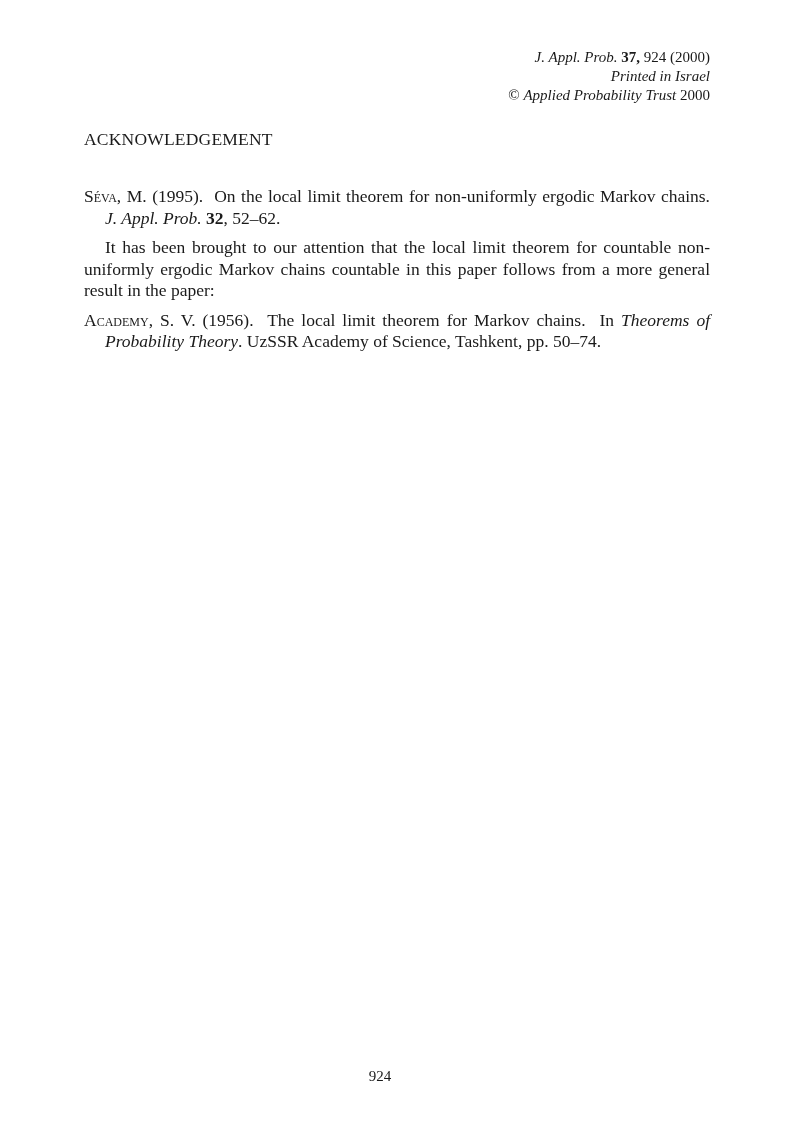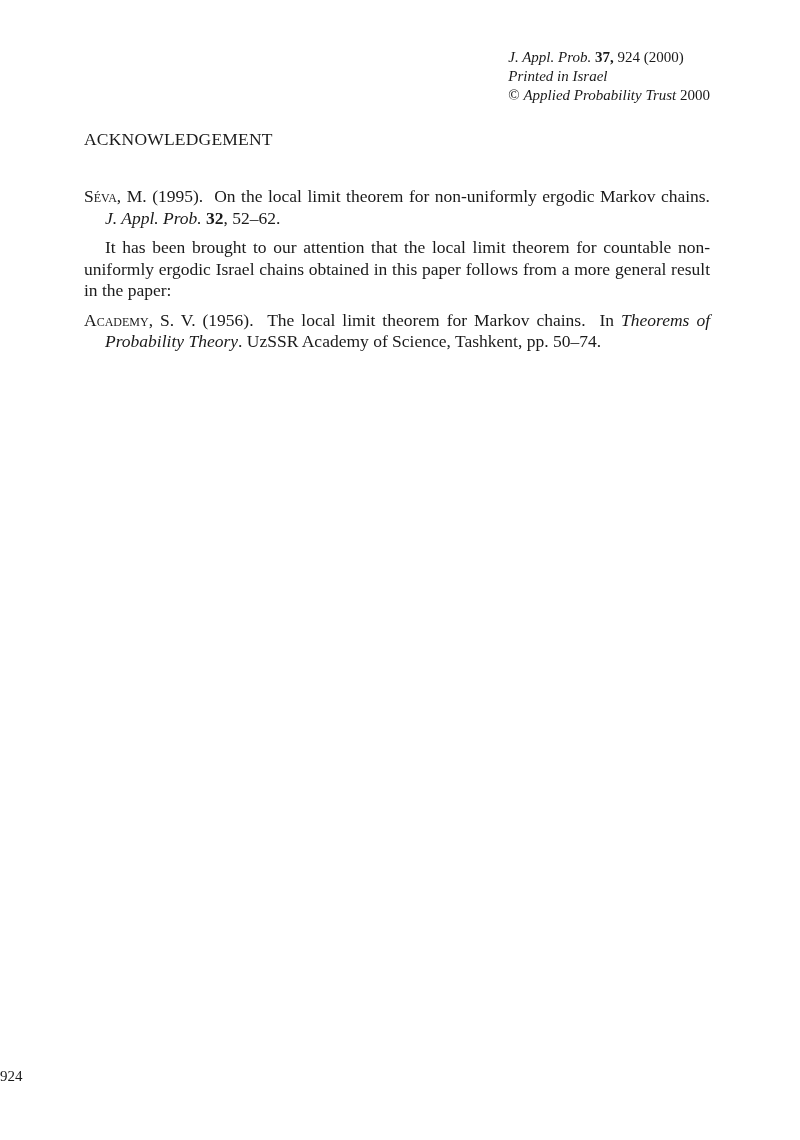--- a/index.html
+++ b/index.html
@@ -3,42 +3,42 @@
   <meta charset="utf-8">
   <style>
     html, body { margin: 0; padding: 0; background: #ffffff; }
     body {
       width: 800px; height: 1140px; position: relative; overflow: hidden;
       font-family: "Liberation Serif", "DejaVu Serif", serif;
       color: #1a1a1a;
     }
     .header {
       position: absolute; right: 90px; top: 48px;
-      text-align: left; font-size: 15px; line-height: 19px;
+      text-align: right; font-size: 15px; line-height: 19px;
     }
     .header i { font-style: italic; }
     .title {
       position: absolute; left: 84px; top: 129px;
       font-size: 17.5px; font-weight: normal; letter-spacing: 0.2px;
     }
     .body-text {
       position: absolute; left: 84px; top: 186px; width: 626px;
       font-size: 17.5px; line-height: 21.5px;
     }
     .ref {
       text-indent: -21px; padding-left: 21px; margin: 0 0 8px 0;
       text-align: justify;
     }
     .sc { font-variant: small-caps; }
     .para {
       text-indent: 21px; margin: 0 0 8px 0; text-align: justify;
     }
     .pagenum {
       position: absolute; left: 0; width: 760px; top: 1068px;
-      text-align: left; font-size: 15px;
+      text-align: center; font-size: 15px;
     }
   </style>
 </head>
 <body>
 
 <div class="header">
   <div>
     <i>J. Appl. Prob.</i>
     <b>37,</b>
     <span>924 (2000)</span>
@@ -49,18 +49,18 @@
     <i>Applied Probability Trust</i>
     <span>2000</span>
   </div>
 </div>
 
 <div class="title">ACKNOWLEDGEMENT</div>
 
 <div class="body-text">
   <p class="ref"><span class="sc">Séva</span><span>, M. (1995).</span>&nbsp; <span>On the local limit theorem for non-uniformly ergodic Markov chains.</span> <i>J. Appl. Prob.</i> <b>32</b><span>, 52–62.</span></p>
 
-  <p class="para">It has been brought to our attention that the local limit theorem for countable non-uniformly ergodic Israel chains obtained in this paper follows from a more general result in the paper:</p>
+  <p class="para">It has been brought to our attention that the local limit theorem for countable non-uniformly ergodic Markov chains countable in this paper follows from a more general result in the paper:</p>
 
   <p class="ref"><span class="sc">Academy</span><span>, S. V. (1956).</span>&nbsp; <span>The local limit theorem for Markov chains.</span>&nbsp; <span>In</span> <i>Theorems of Probability Theory</i><span>. UzSSR Academy of Science, Tashkent, pp. 50–74.</span></p>
 </div>
 
 <div class="pagenum">924</div>
 
 </body></html>

